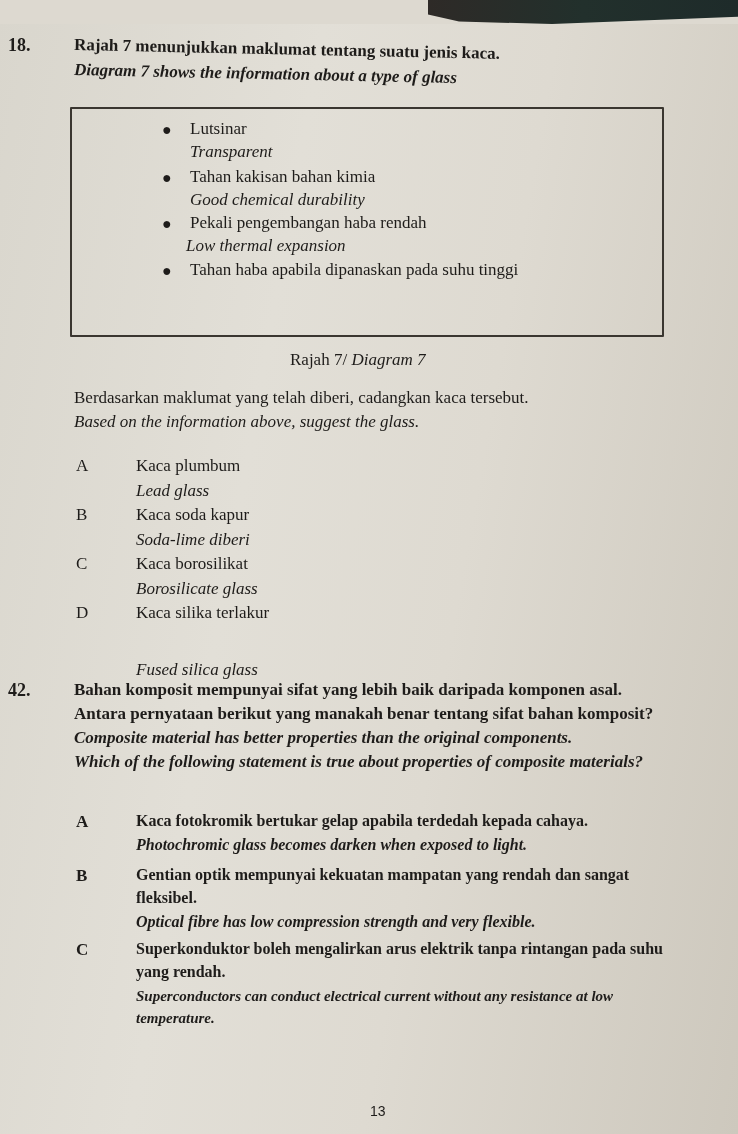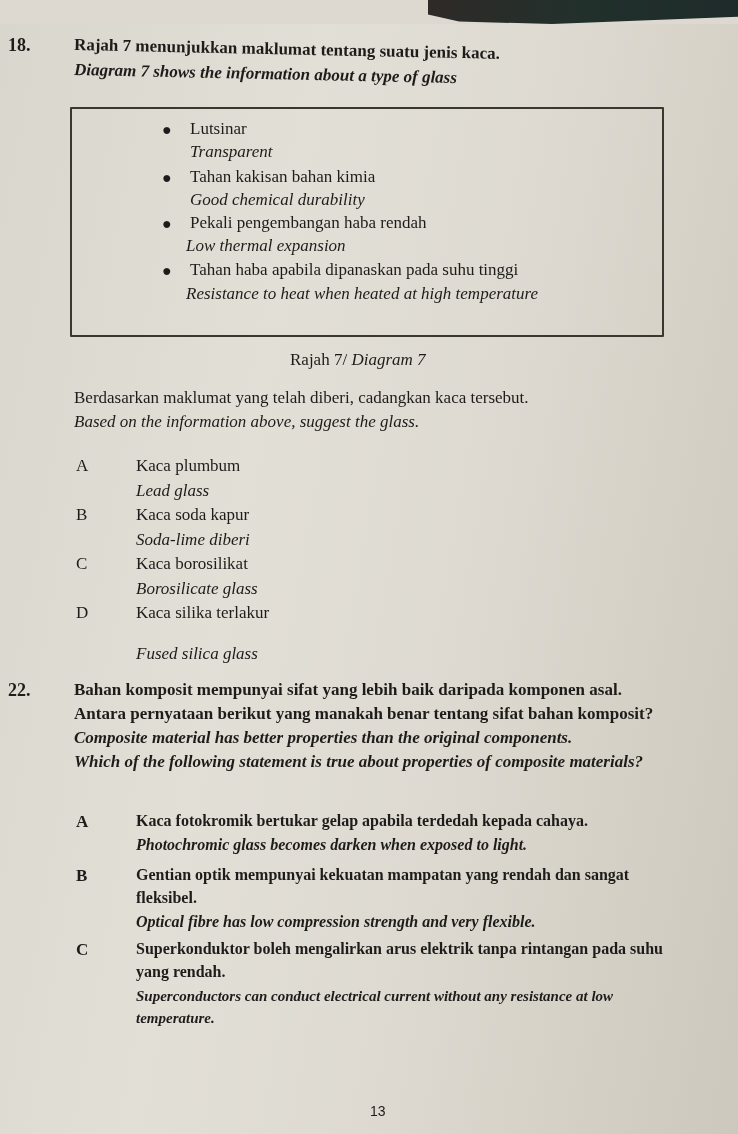--- a/index.html
+++ b/index.html
@@ -49,21 +49,20 @@
     <span class="bullet" style="left:90px; top:60px;">●</span>
     <span class="abs t17" style="left:118px; top:58px;">Tahan kakisan bahan kimia</span>
     <span class="abs i t17" style="left:118px; top:81px;">Good chemical durability</span>
 
     <span class="bullet" style="left:90px; top:106px;">●</span>
     <span class="abs t17" style="left:118px; top:104px;">Pekali pengembangan haba rendah</span>
     <span class="abs i t17" style="left:114px; top:127px;">Low thermal expansion</span>
 
     <span class="bullet" style="left:90px; top:153px;">●</span>
     <span class="abs t17" style="left:118px; top:151px;">Tahan haba apabila dipanaskan pada suhu tinggi</span>
-    <span class="abs i t17" style="left:114px; top:175px;">Resistance to heat when heated at high temperature</span>
   </div>
 
   <div class="abs t17" style="left:290px; top:350px;">
     <span>Rajah 7/</span>
     <span class="i">Diagram 7</span>
   </div>
 
   <span class="abs t17" style="left:74px; top:388px;">Berdasarkan maklumat yang telah diberi, cadangkan kaca tersebut.</span>
   <span class="abs i t17" style="left:74px; top:412px;">Based on the information above, suggest the glass.</span>
 
@@ -79,27 +78,27 @@
       <span class="abs i t17" style="left:136px; top:530px;">Soda-lime diberi</span>
     </div>
     <div>
       <span class="abs t17" style="left:76px; top:554px;">C</span>
       <span class="abs t17" style="left:136px; top:554px;">Kaca borosilikat</span>
       <span class="abs i t17" style="left:136px; top:579px;">Borosilicate glass</span>
     </div>
     <div>
       <span class="abs t17" style="left:76px; top:603px;">D</span>
       <span class="abs t17" style="left:136px; top:603px;">Kaca silika terlakur</span>
-      <span class="abs i t17" style="left:136px; top:644px;font-style:italic;">Fused silica glass</span>
+      <span class="abs i t17" style="left:136px; top:660px;font-style:italic;">Fused silica glass</span>
     </div>
   </div>
 </div>
 
 <div>
-  <span class="abs qnum" style="left:8px; top:680px;">22.</span>
+  <span class="abs qnum" style="left:8px; top:680px;">42.</span>
   <span class="abs b t17" style="left:74px; top:680px;">Bahan komposit mempunyai sifat yang lebih baik daripada komponen asal.</span>
   <span class="abs b t17" style="left:74px; top:704px;">Antara pernyataan berikut yang manakah benar tentang sifat bahan komposit?</span>
   <span class="abs b i t17" style="left:74px; top:728px;">Composite material has better properties than the original components.</span>
   <span class="abs b i t17" style="left:74px; top:752px;text-align:right;">Which of the following statement is true about properties of composite materials?</span>
 
   <div>
     <div>
       <span class="abs b t17" style="left:76px; top:812px;">A</span>
       <span class="abs b t16" style="left:136px; top:812px;">Kaca fotokromik bertukar gelap apabila terdedah kepada cahaya.</span>
       <span class="abs b i t16" style="left:136px; top:836px;">Photochromic glass becomes darken when exposed to light.</span>

